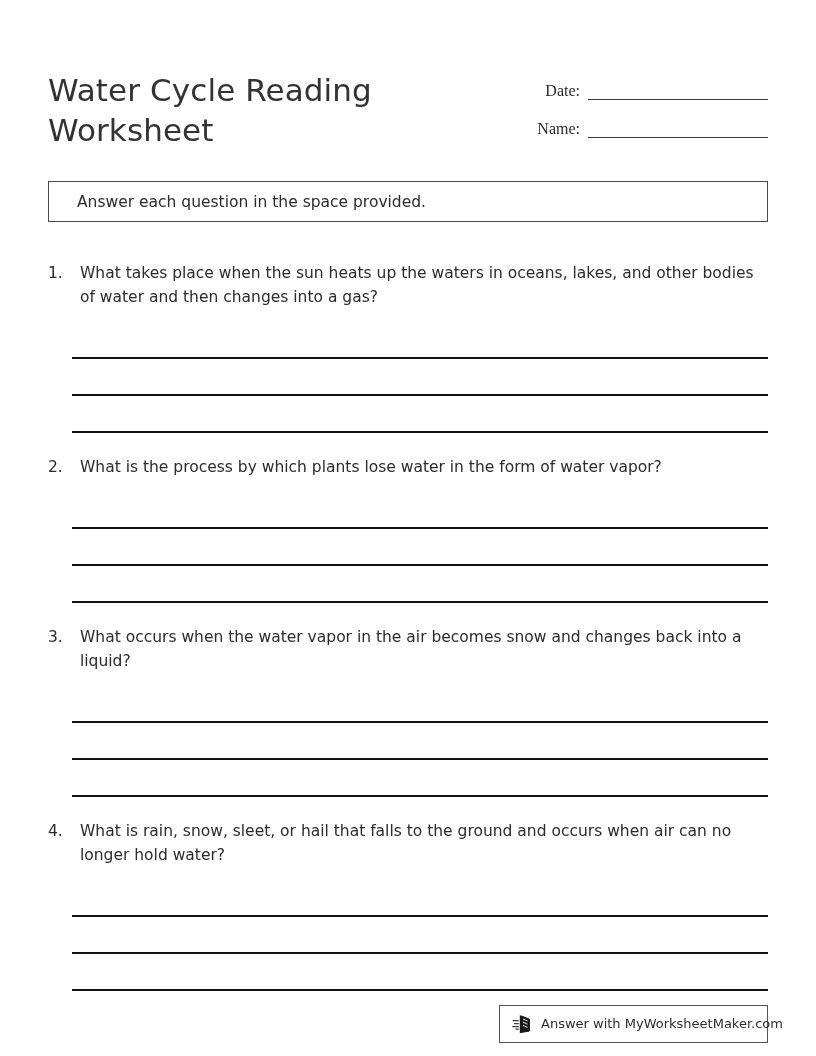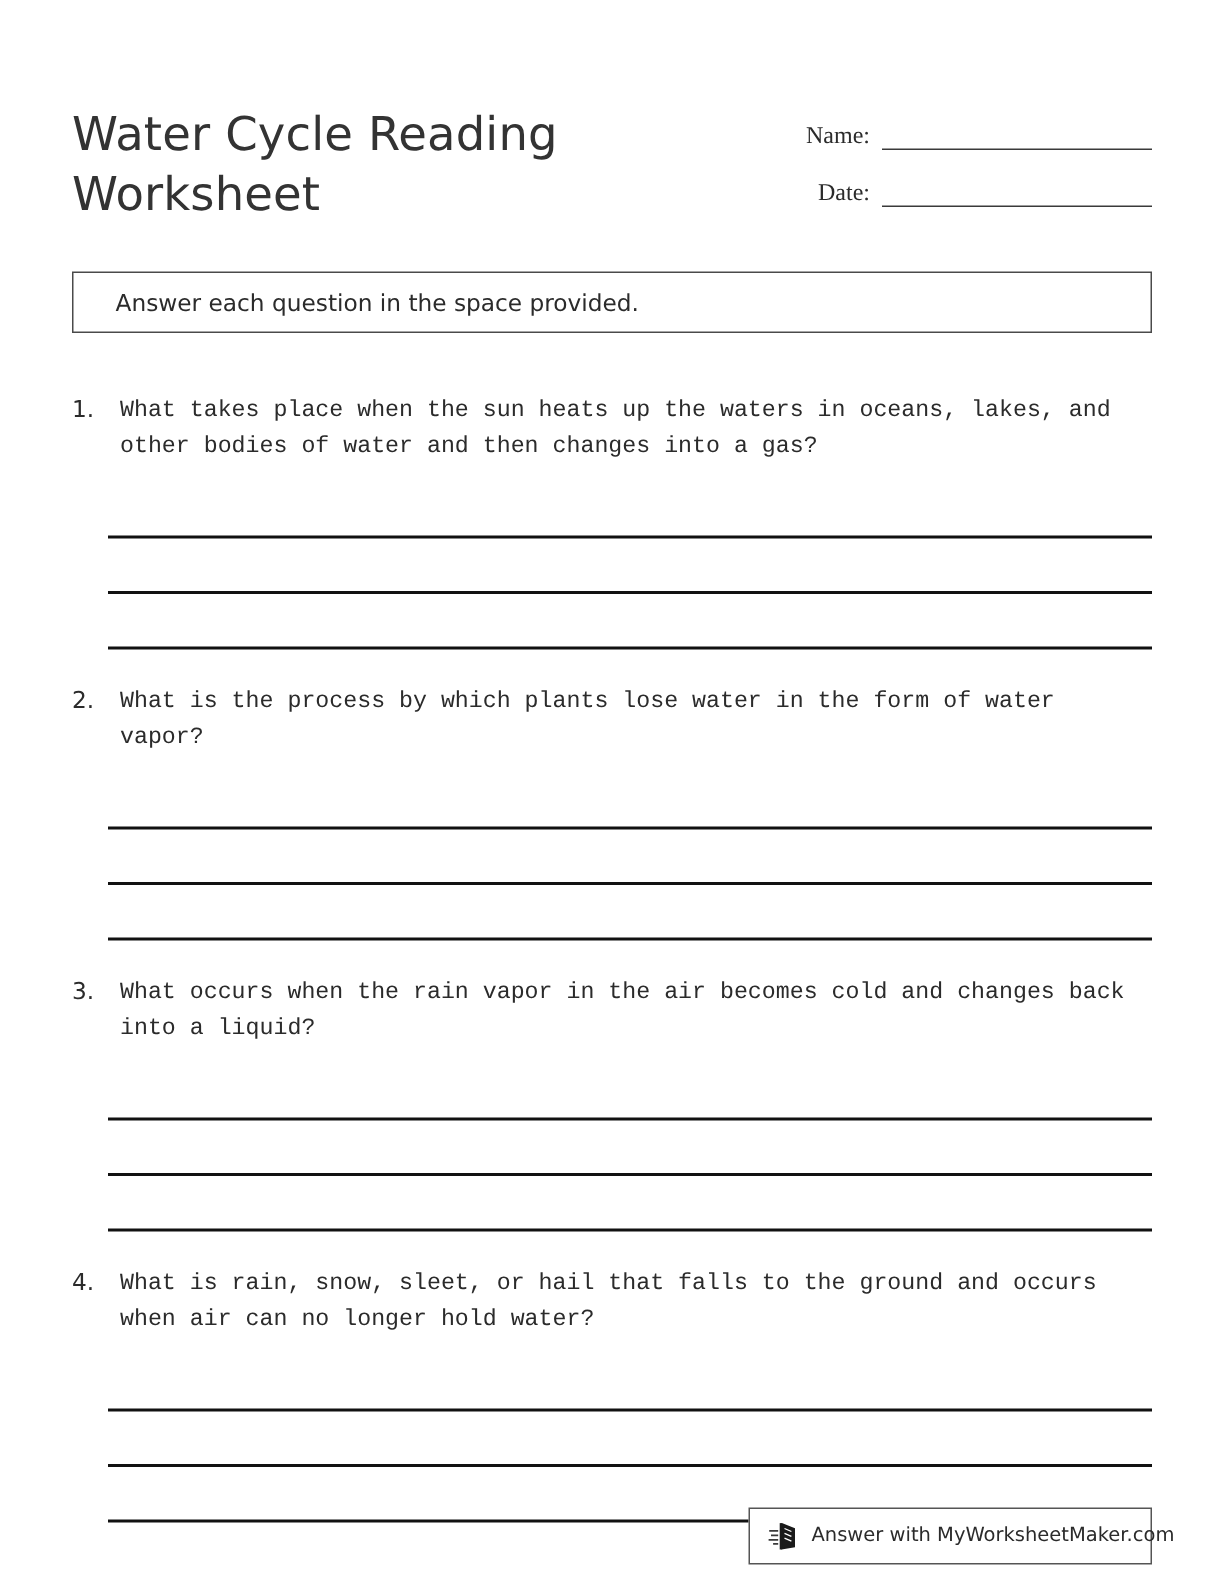--- a/index.html
+++ b/index.html
@@ -108,21 +108,20 @@
     flex: 0 0 32px;
     font-size: 15.5px;
     line-height: 24px;
     color: #2b2b2b;
   }
   .q-text {
     flex: 1 1 auto;
     font-size: 15.5px;
     line-height: 24px;
     color: #2b2b2b;
-    font-family: Liberation Mono, monospace;
   }
   .answer-lines {
     margin-top: 14px;
     padding-left: 24px;
   }
   .answer-line {
     height: 35px;
     border-bottom: 2px solid #111111;
   }
   .answer-line:first-child {
@@ -160,25 +159,25 @@
 </head>
 <body>
 
 <div class="page">
 
   <div class="header">
     <h1 class="title">Water Cycle Reading Worksheet</h1>
 
     <div class="namedate">
       <div class="nd-row">
+        <span class="nd-label">Date:</span>
+        <span class="nd-rule"></span>
+      </div>
+      <div class="nd-row">
         <span class="nd-label">Name:</span>
-        <span class="nd-rule"></span>
-      </div>
-      <div class="nd-row">
-        <span class="nd-label">Date:</span>
         <span class="nd-rule"></span>
       </div>
     </div>
   </div>
 
   <div class="instructions">
     <span class="instructions-text">Answer each question in the space provided.</span>
   </div>
 
   <div class="questions" id="questions-container">
@@ -200,21 +199,21 @@
         </div>
         <div class="answer-lines">
           <div class="answer-line"></div>
           <div class="answer-line"></div>
           <div class="answer-line"></div>
         </div>
       </div>
       <div class="question-block">
         <div class="q-row">
           <div class="q-num">3.</div>
-          <div class="q-text">What occurs when the rain vapor in the air becomes cold and changes back into a liquid?</div>
+          <div class="q-text">What occurs when the water vapor in the air becomes snow and changes back into a liquid?</div>
         </div>
         <div class="answer-lines">
           <div class="answer-line"></div>
           <div class="answer-line"></div>
           <div class="answer-line"></div>
         </div>
       </div>
       <div class="question-block">
         <div class="q-row">
           <div class="q-num">4.</div>

